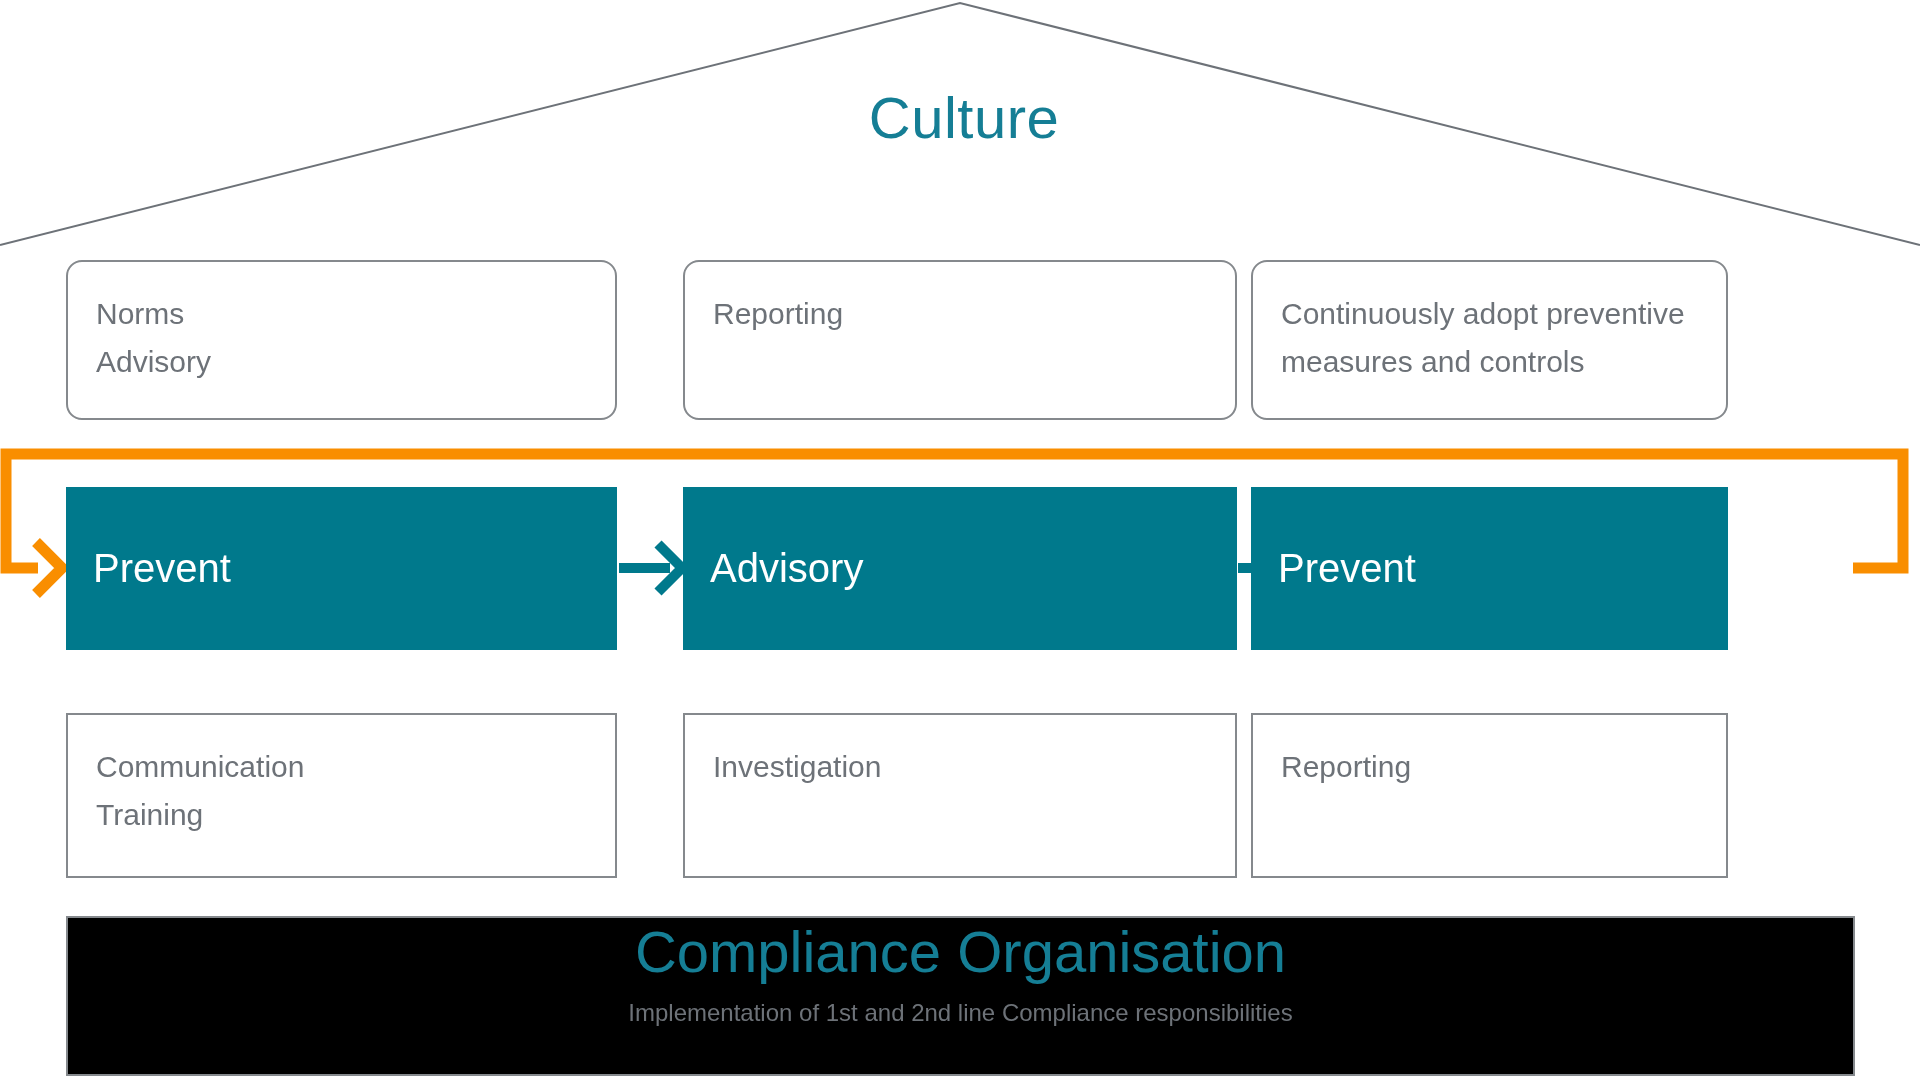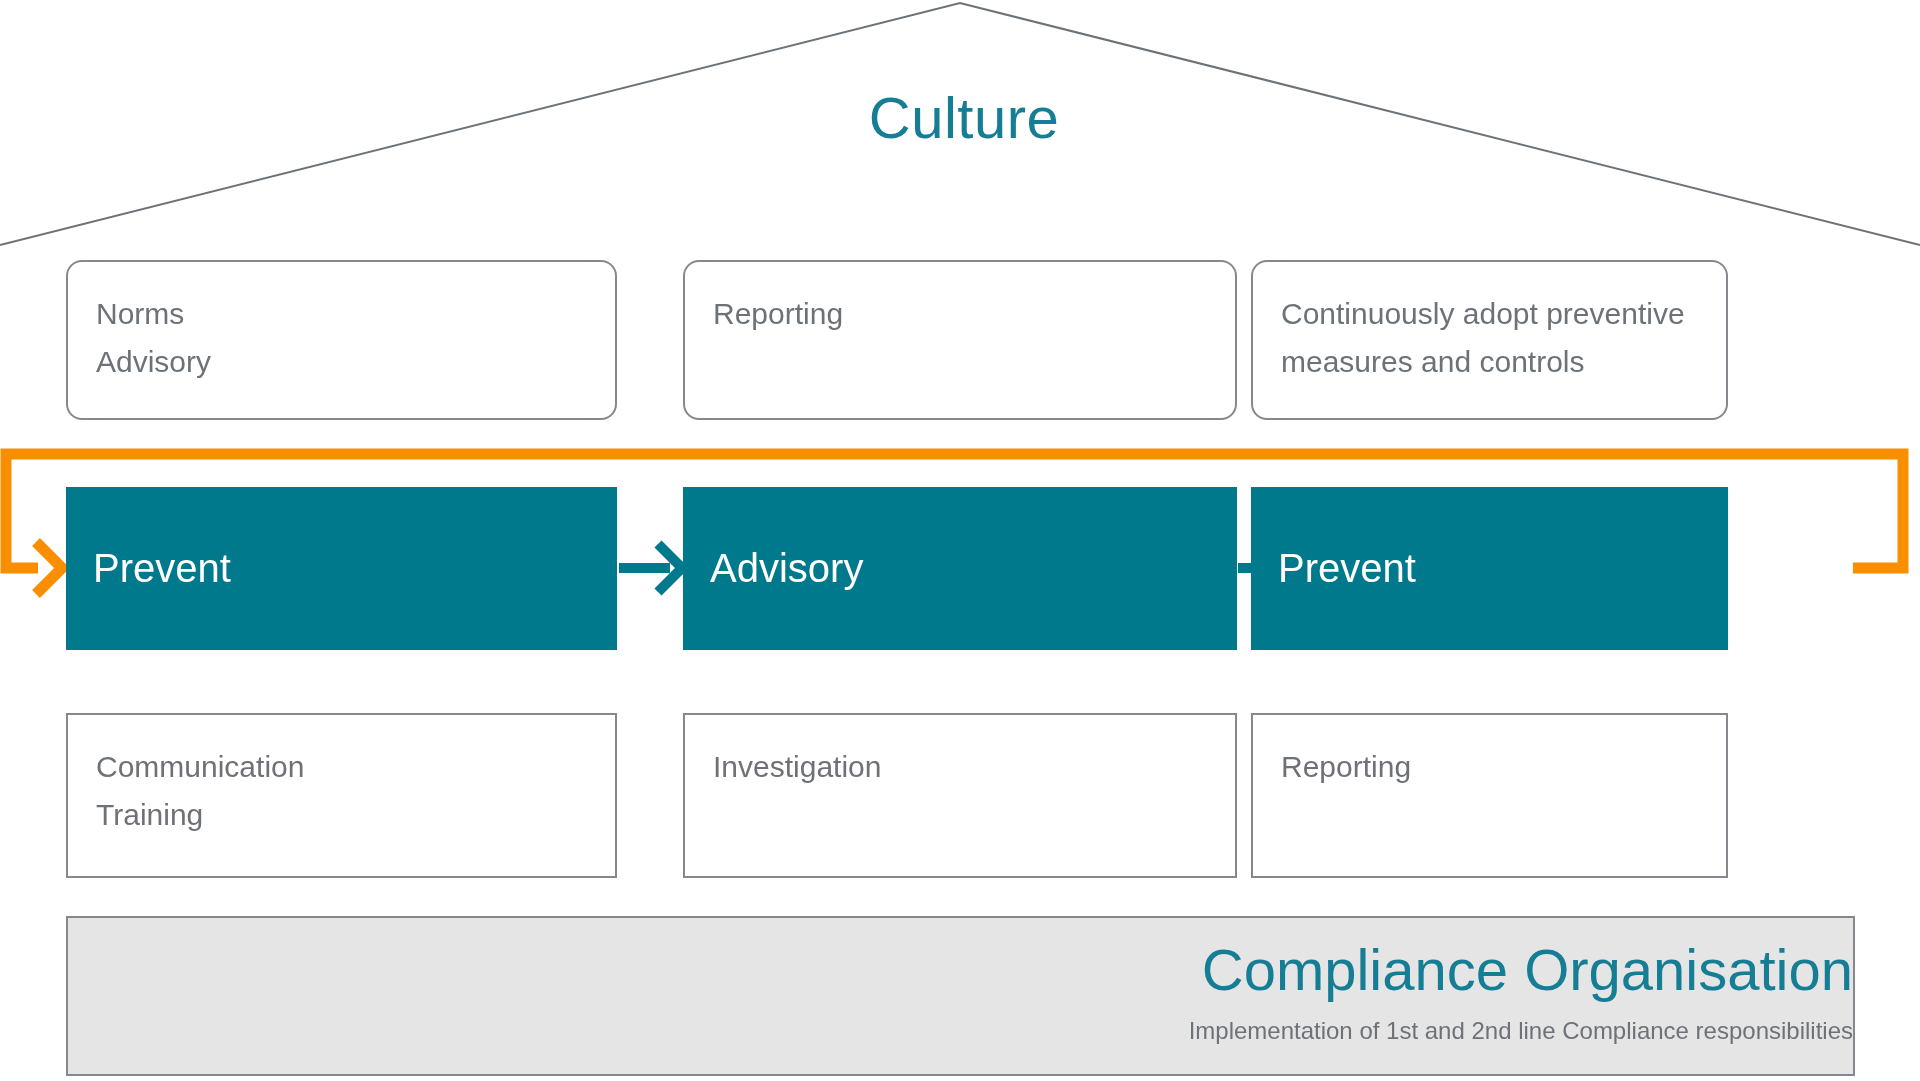--- a/index.html
+++ b/index.html
@@ -50,23 +50,23 @@
     position:absolute;top:487px;height:163px;
     background:var(--teal);
     color:var(--white);
     font-size:40px;
     display:flex;align-items:center;
     padding-left:27px;
   }
   .footer-box{
     position:absolute;left:66px;top:916px;width:1789px;height:160px;
     border:2px solid var(--border-gray);
-    background:#e5e5e5;
-    text-align:right;
-    padding-top:18px;
+    background:#000000;
+    text-align:center;
+    padding-top:0;
   }
   .footer-title{
     font-size:58px;color:var(--teal-text);
     margin-bottom:14px;
   }
   .footer-subtitle{
     font-size:24px;color:var(--text-gray);
   }
 </style>
 </head>

